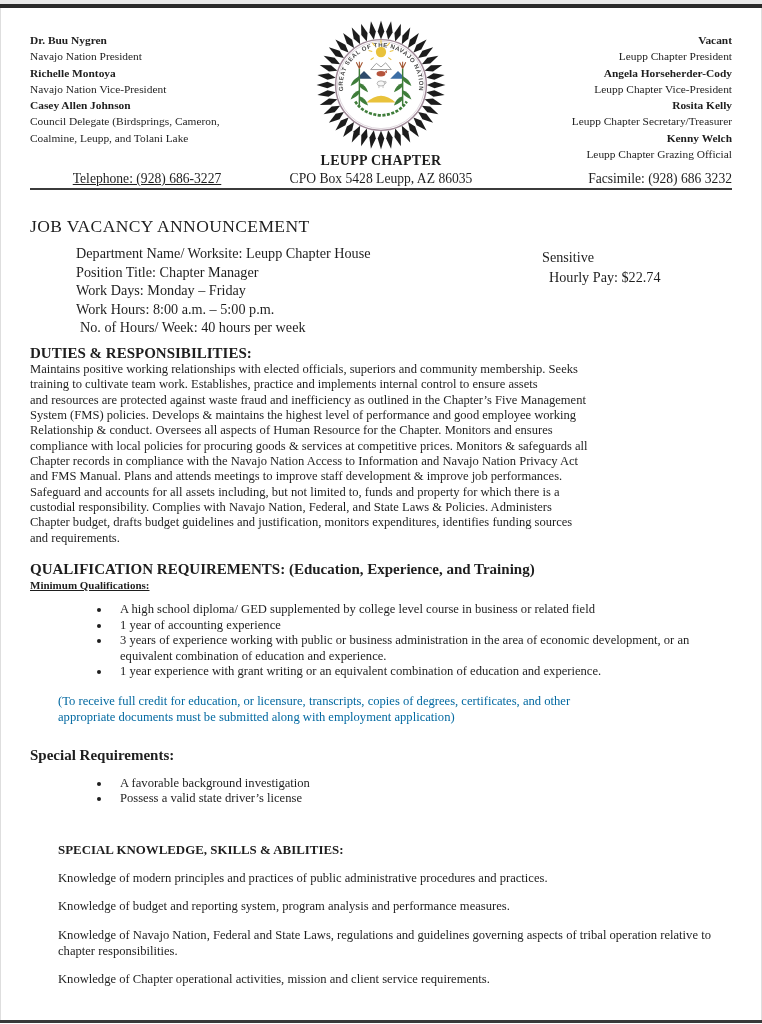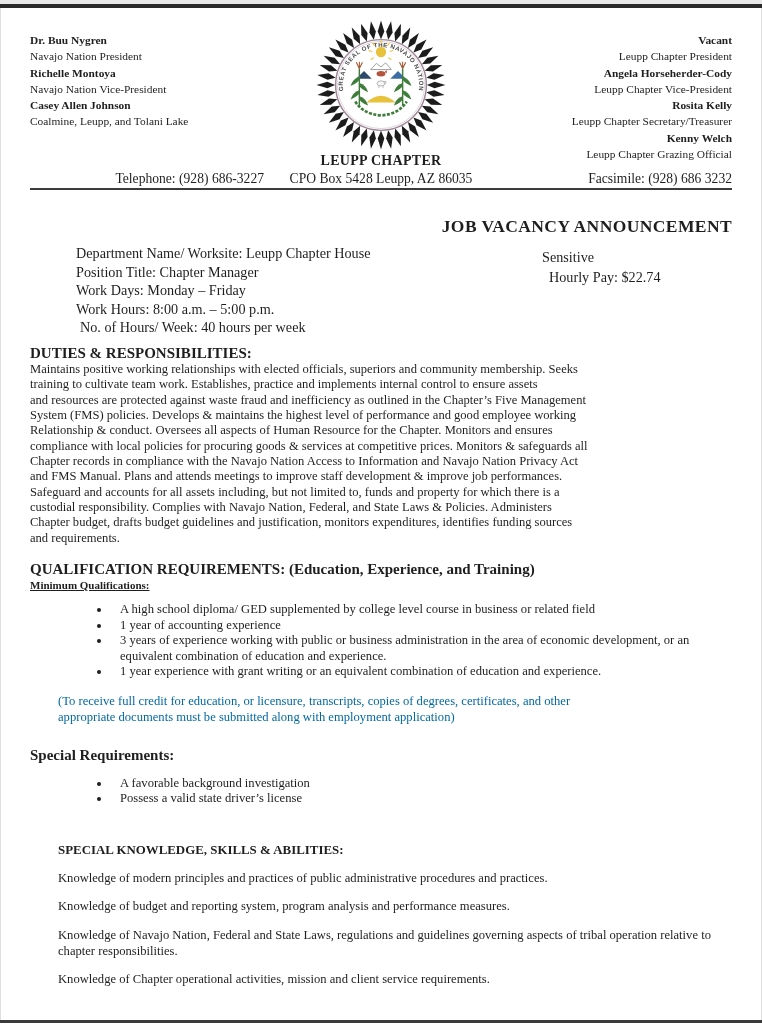--- a/index.html
+++ b/index.html
@@ -25,25 +25,25 @@
   .hdr .b{font-weight:bold;}
   .hdr-center{flex:1;text-align:center;}
   .seal{width:134px;height:134px;display:block;margin:0 auto;}
   .chapter-name{font-weight:bold;font-size:14px;letter-spacing:.3px;margin-top:1px;}
   .contact-row{
     display:flex;justify-content:space-between;align-items:flex-end;
     font-size:13.6px;margin-top:2px;
     border-bottom:2px solid #3b3b3b;padding-bottom:1px;
   }
   .contact-row .c{flex:1;text-align:center;}
-  .contact-row .l{flex:1;text-align:right;}
+  .contact-row .l{flex:1;text-align:center;text-decoration:underline;}
   .contact-row .r{flex:1;text-align:right;}
 
   
-  .jva{ text-align:right;margin-top:26px;font-weight:bold;}
+  .jva{ text-align:left;margin-top:26px;}
   .jva-title{font-size:17.5px;letter-spacing:.4px;}
   .jva-closing{font-size:16.5px;margin-top:2px;}
 
   .pos-block{position:relative;margin-top:7px;margin-left:46px;font-size:14.2px;line-height:18.6px;}
   .pos-side{position:absolute;left:466px;top:4px;line-height:19.5px;}
   .pos-side .pay{padding-left:7px;white-space:nowrap;}
   .pos-lines div:last-child{padding-left:4px;}
 
   
   .sec-h{font-weight:bold;font-size:15px;}
@@ -66,20 +66,21 @@
 <div class="page">
   <div class="page-inner">
 
     <div class="hdr">
       <div class="hdr-col hdr-left">
         <div class="b">Dr. Buu Nygren</div>
         <div>Navajo Nation President</div>
         <div class="b">Richelle Montoya</div>
         <div>Navajo Nation Vice-President</div>
         <div class="b">Casey Allen Johnson</div>
+        <div>Council Delegate (Birdsprings, Cameron,</div>
         <div>Coalmine, Leupp, and Tolani Lake</div>
       </div>
 
       <div class="hdr-center">
         <svg class="seal" viewBox="0 0 130 130">
           <g id="seal-feathers">
               <path d="M65 2.5 L68.2 13 L65 20.5 L61.8 13 Z" transform="rotate(0 65 65)" fill="#1c1c1c"></path>
               <path d="M65 2.5 L68.2 13 L65 20.5 L61.8 13 Z" transform="rotate(9 65 65)" fill="#1c1c1c"></path>
               <path d="M65 2.5 L68.2 13 L65 20.5 L61.8 13 Z" transform="rotate(18 65 65)" fill="#1c1c1c"></path>
               <path d="M65 2.5 L68.2 13 L65 20.5 L61.8 13 Z" transform="rotate(27 65 65)" fill="#1c1c1c"></path>

